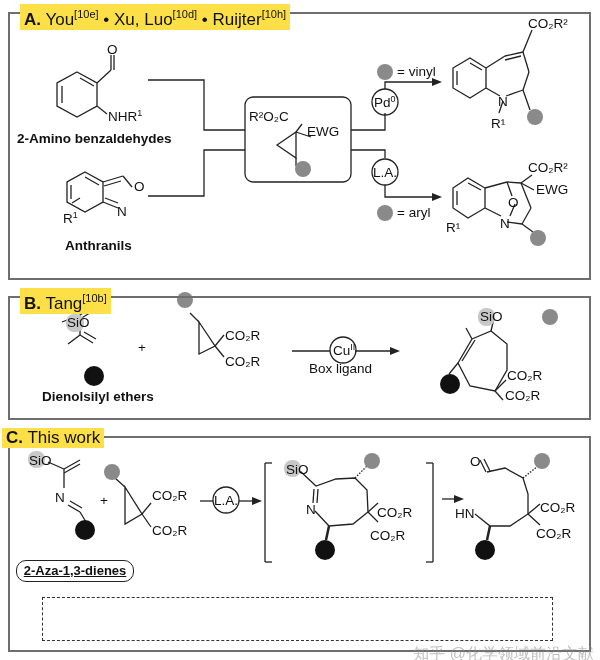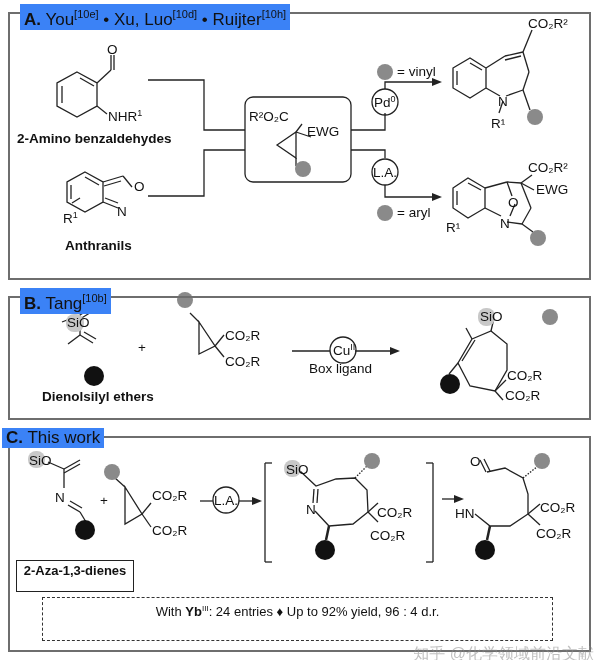--- a/index.html
+++ b/index.html
@@ -1,18 +1,18 @@
 <!DOCTYPE html>
 <html><head>
 <meta charset="utf-8">
 <style>
   html, body { margin: 0; padding: 0; background: #ffffff; }
   body { width: 600px; height: 660px; position: relative; overflow: hidden; font-family: "Liberation Sans", sans-serif; color: #111; }
   .panel { position: absolute; border: 2px solid #6e6e6e; box-sizing: border-box; }
-  .panel-title { position: absolute; background: #3b82f6; padding: 0 4px; font-size: 17px; line-height: 20px; white-space: nowrap; }
+  .panel-title { position: absolute; background: #fde047; padding: 0 4px; font-size: 17px; line-height: 20px; white-space: nowrap; }
   .panel-title b { font-weight: bold; }
   .panel-title sup { font-size: 11px; }
   svg { position: absolute; left: 0; top: 0; }
   svg text { font-family: "Liberation Sans", sans-serif; }
   .lbl { font-size: 13.5px; fill: #111; }
   .bold { font-weight: bold; }
   .sub { font-size: 9px; }
   .summary { position: absolute; left: 42px; top: 597px; width: 511px; height: 44px; border: 1.5px dashed #333; box-sizing: border-box; font-size: 13px; text-align: center; line-height: 20px; padding-top: 1px; }
   .summary sup { font-size: 8px; }
   .watermark { position: absolute; right: 6px; top: 624px; color: rgba(140,140,140,0.55); font-size: 16px; white-space: nowrap; margin-top: 20px; }
@@ -251,23 +251,20 @@
   <text class="lbl" x="286" y="474">SiO</text>
   <text class="lbl" x="306" y="514">N</text>
   <text class="lbl" x="377" y="517">CO₂R</text>
   <text class="lbl" x="370" y="540">CO₂R</text>
   <text class="lbl" x="470" y="466">O</text>
   <text class="lbl" x="455" y="518">HN</text>
   <text class="lbl" x="540" y="512">CO₂R</text>
   <text class="lbl" x="536" y="538">CO₂R</text>
 </svg>
 
-<div style="position:absolute; left:16px; top:560px; width:118px; height:32px; border:1.5px solid #222; border-radius:0; box-sizing:border-box; font-weight:bold; font-size:13px; line-height:19px; text-align:center;">
+<div style="position:absolute; left:16px; top:560px; width:118px; height:22px; border:1.5px solid #222; border-radius:10px; box-sizing:border-box; font-weight:bold; font-size:13px; line-height:19px; text-align:center;text-decoration:underline;">
   <span>2-Aza-1,3-dienes</span>
 </div>
 
 <div class="summary">
-  <div>
-    <span>With </span><b>Yb</b><sup>III</sup><span>: 24 entries ♦ Up to 92% yield, 96 : 4 d.r.</span>
-  </div>
 </div>
 
 <div class="watermark">知乎 @化学领域前沿文献</div>
 
 </body></html>

